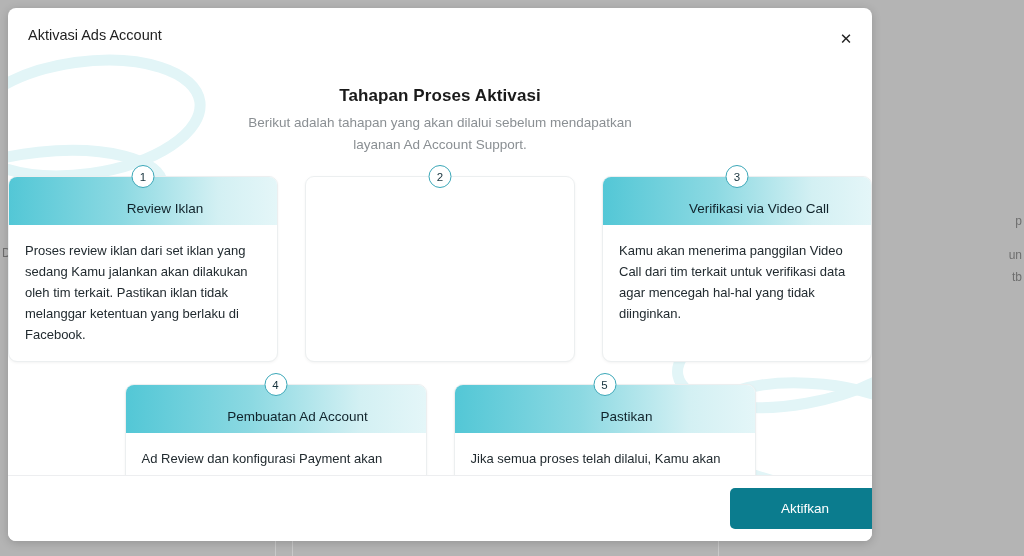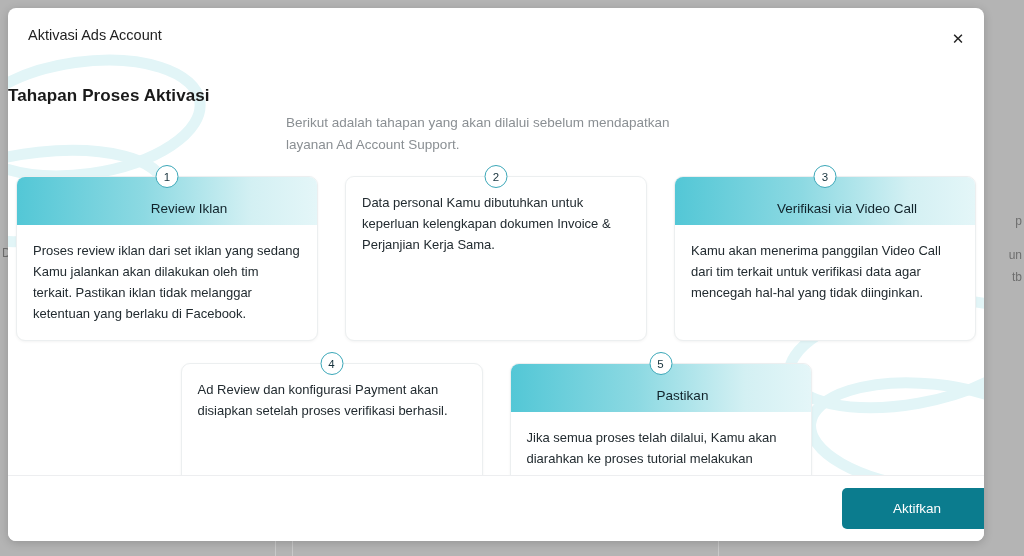--- a/index.html
+++ b/index.html
@@ -50,21 +50,21 @@
   }
   .bg-text-right.r1 { top: 214px; }
   .bg-text-right.r2 { top: 248px; }
   .bg-text-right.r3 { top: 270px; }
 
   
   .modal {
     position: absolute;
     left: 8px;
     top: 8px;
-    width: 976px;
+    width: 864px;
     height: 533px;
     background: #ffffff;
     border-radius: 8px;
     box-shadow: 0 2px 10px rgba(0,0,0,0.18);
     overflow: hidden;
   }
 
   
   .deco {
     position: absolute;
@@ -109,27 +109,29 @@
   .modal-body {
     position: absolute;
     left: 0;
     top: 56px;
     width: 100%;
     height: 412px;
     z-index: 2;
   }
 
   .headline {
+    text-align: center;
     font-size: 17px;
     font-weight: bold;
     color: #1a1a1a;
     margin: 22px 0 0 0;
     letter-spacing: 0.1px;
   }
   .subhead {
+    text-align: center;
     font-size: 13.5px;
     color: #8a8f93;
     line-height: 1.6;
     margin: 6px auto 0 auto;
     width: 420px;
   }
 
   
   .card-row {
     display: flex;
@@ -262,37 +264,39 @@
       <div class="step-card">
         <div class="badge">1</div>
         <div class="card-head">
           <div class="card-head-title">Review Iklan</div>
         </div>
         <div class="card-body">Proses review iklan dari set iklan yang sedang Kamu jalankan akan dilakukan oleh tim terkait. Pastikan iklan tidak melanggar ketentuan yang berlaku di Facebook.</div>
       </div>
 
       <div class="step-card">
         <div class="badge">2</div>
-        <div class="card-body">Data personal Kamu dibutuhkan untuk keperluan kelengkapan dokumen Invoice &amp; Perjanjian Kerja Sama.</div>
       </div>
 
       <div class="step-card">
         <div class="badge">3</div>
         <div class="card-head">
           <div class="card-head-title">Verifikasi via Video Call</div>
         </div>
         <div class="card-body">Kamu akan menerima panggilan Video Call dari tim terkait untuk verifikasi data agar mencegah hal-hal yang tidak diinginkan.</div>
       </div>
 
     </div>
 
     <div class="card-row row2">
 
       <div class="step-card">
         <div class="badge">4</div>
+        <div class="card-head">
+          <div class="card-head-title">Pembuatan Ad Account</div>
+        </div>
         <div class="card-body">Ad Review dan konfigurasi Payment akan disiapkan setelah proses verifikasi berhasil.</div>
       </div>
 
       <div class="step-card">
         <div class="badge">5</div>
         <div class="card-head">
           <div class="card-head-title">Pastikan</div>
         </div>
         <div class="card-body">Jika semua proses telah dilalui, Kamu akan diarahkan ke proses tutorial melakukan Monitoring Ad Account dan proses Top Up akun iklan yang Kamu miliki.</div>
       </div>

